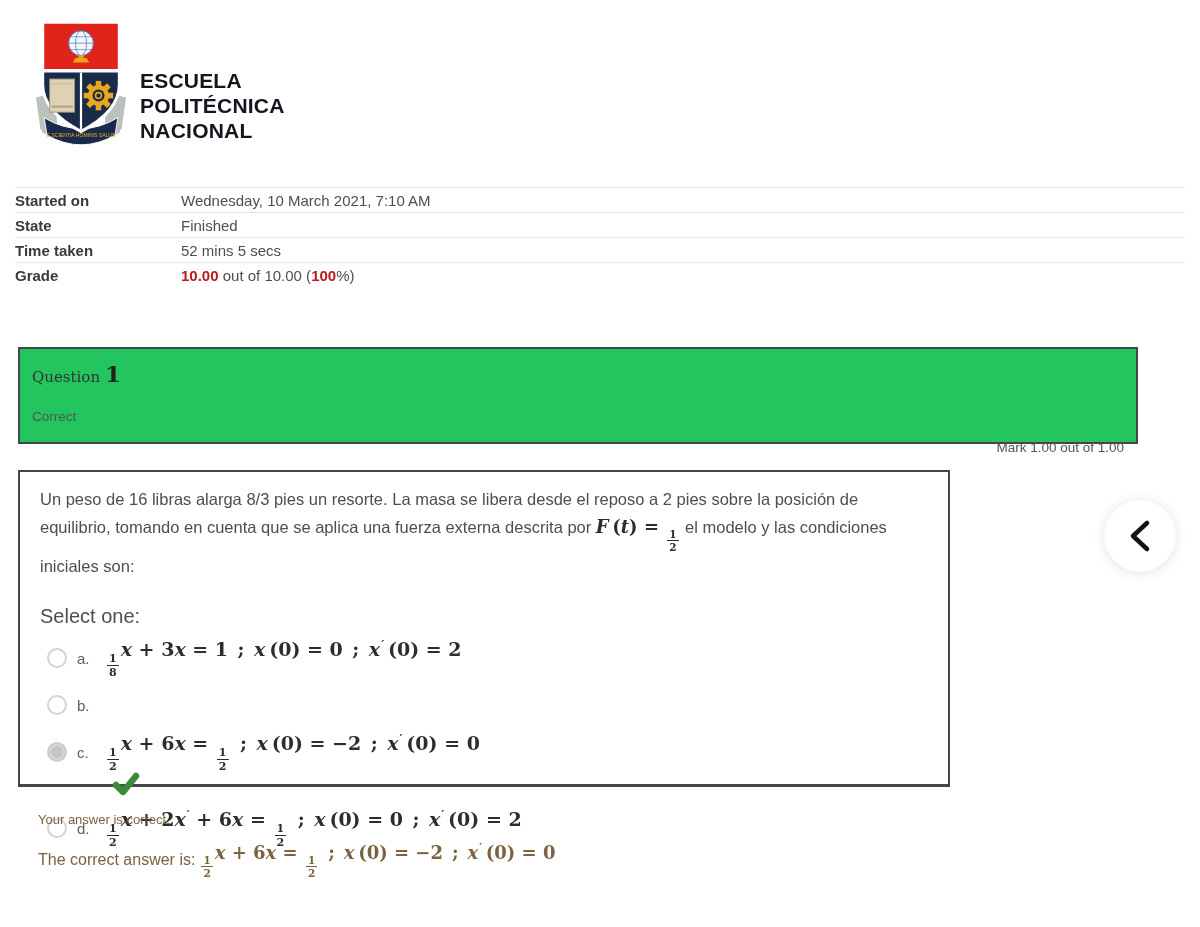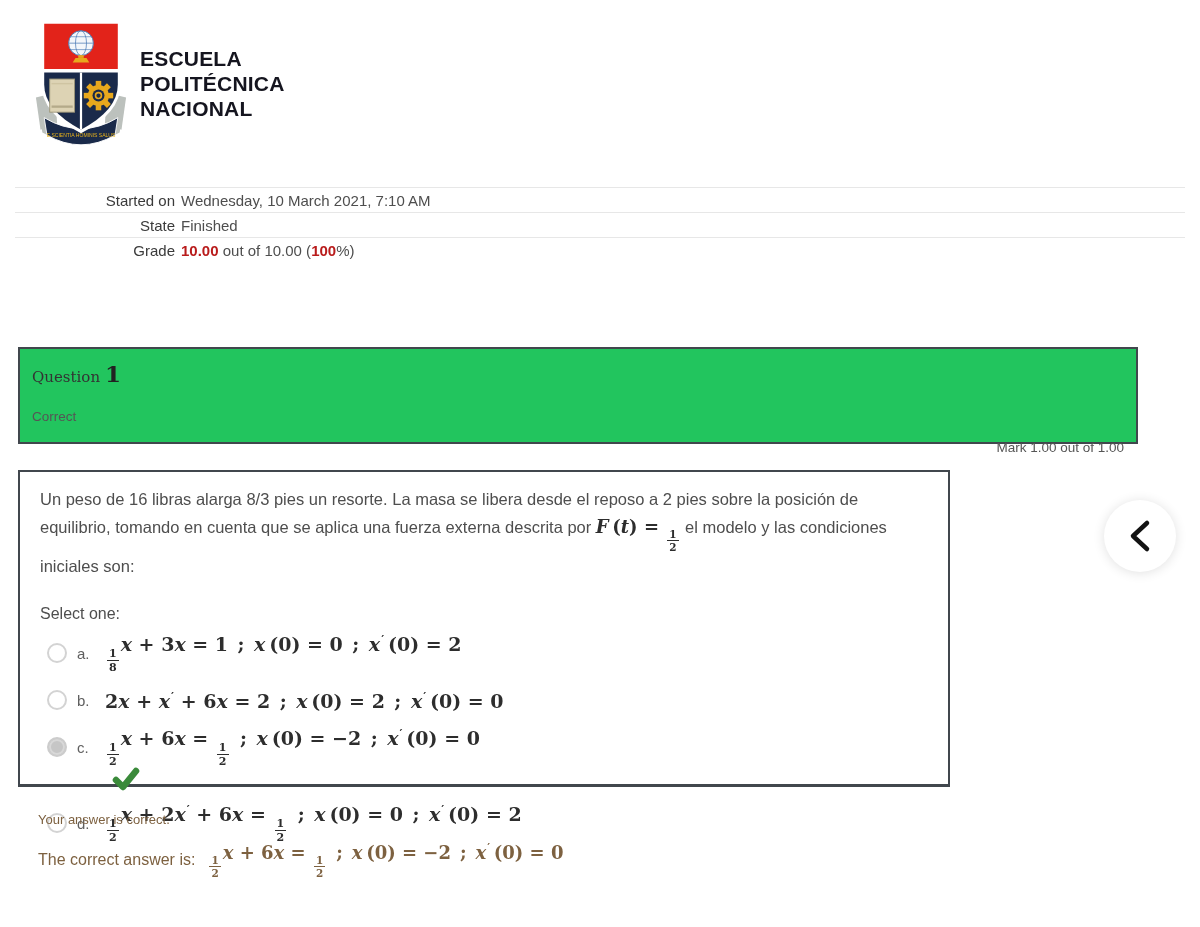--- a/index.html
+++ b/index.html
@@ -1,40 +1,40 @@
 <!DOCTYPE html>
 <html><head>
 <meta charset="utf-8">
 <style>
   html,body{margin:0;padding:0;}
   body{
     width:1200px;height:927px;background:#ffffff;position:relative;overflow:hidden;
     font-family:"Liberation Sans", sans-serif;color:#4e4e4e;
   }
   
-  .logo-wrap{position:absolute;top:18px;left:35px;display:flex;align-items:flex-start;gap:13px;}
+  .logo-wrap{position:absolute;top:18px;left:35px;display:flex;align-items:center;gap:13px;}
   .logo-title{margin-top:28px;font-weight:bold;font-size:21px;line-height:25px;color:#15151f;letter-spacing:.2px;}
   
   .summary{position:absolute;top:187px;left:15px;width:1170px;}
   .srow{display:flex;align-items:baseline;border-top:1px solid #e7e7e7;padding:4px 0 3px;}
-  .slabel{width:160px;text-align:right;font-weight:400;color:#3a3a3a;font-size:15px;flex:none;}
+  .slabel{width:160px;font-weight:700;color:#3a3a3a;font-size:15px;flex:none;}
   .svalue{margin-left:6px;color:#4e4e4e;font-size:15px;}
   .svalue b{color:#b91c1c;}
   
   .qinfo{position:absolute;top:347px;left:18px;width:1120px;height:97px;box-sizing:border-box;
     border:2px solid #41474d;background:#22c55e;padding:11px 12px;}
   .qword{font-family:"DejaVu Serif", serif;font-size:15px;color:#333;}
   .qnum{font-family:"DejaVu Serif", serif;font-size:23px;font-weight:700;margin-left:5px;color:#222;}
   .qstatus{font-size:13.5px;color:#555;margin-top:22px;}
   .qmark{font-size:13.5px;color:#555;margin-top:16px;text-align:right;}
   
   .qbody{position:absolute;top:470px;left:18px;width:932px;height:317px;box-sizing:border-box;
     border:2px solid #41474d;border-bottom-width:3px;background:#fff;padding:15px 20px;}
   .qtext{margin:0;font-size:16.5px;line-height:1.55;color:#4e4e4e;max-width:1080px;}
-  .select-label{margin:26px 0 9px;font-size:16px;color:#4e4e4e;}
+  .select-label{margin:26px 0 9px;font-size:20px;color:#4e4e4e;}
   .opt{display:flex;align-items:center;gap:10px;margin:0 0 11px 7px;min-height:30px;}
   .okey{color:#5f5f5f;font-size:15px;width:18px;flex:none;}
   .radio{width:16px;height:16px;border-radius:50%;border:2px solid #d3d3d3;background:#fff;display:inline-block;flex:none;box-sizing:content-box;}
   .radio.selected{background:#c6c6c6;border-color:#cccccc;box-shadow:inset 0 0 0 2px #d8d8d8;}
   .check{margin:-4px 0 10px 72px;height:26px;}
   
   .math{font-family:"DejaVu Serif", serif;font-weight:700;font-size:19px;color:#2d2d2d;white-space:nowrap;}
   .qtext .math{font-size:18px;}
   .math i{font-style:italic;}
   .frac{display:inline-flex;flex-direction:column;align-items:center;vertical-align:-0.5em;
@@ -42,21 +42,21 @@
   .frac .num{padding:0 2px;border-bottom:1.5px solid currentColor;}
   .frac .den{padding:0 2px;}
   sup.prime{font-size:0.6em;vertical-align:0.7em;margin-left:1px;}
   
   .nav-circle{position:absolute;left:1104px;top:500px;width:72px;height:72px;border-radius:50%;
     background:#fff;border:none;box-shadow:0 1px 12px rgba(0,0,0,.12);display:flex;align-items:center;
     justify-content:center;cursor:pointer;z-index:3;padding:0;}
   
   .feedback{position:absolute;top:812px;left:38px;color:#7d6140;}
   .fb-line{font-size:13px;margin-bottom:14px;}
-  .fb-line2{font-size:16px;display:flex;align-items:center;gap:12px;}
+  .fb-line2{font-size:16px;display:flex;align-items:center;gap:4px;}
   .fb-math{color:inherit;font-size:18px;}
 </style>
 </head>
 <body>
 
 <div class="logo-wrap">
   <svg viewBox="0 0 100 158" width="92" height="146" aria-hidden="true">
 
     <polygon points="1,86 22,81 24,114 6,121" fill="#bcc1bd"></polygon>
     <polygon points="99,86 78,81 76,114 94,121" fill="#bcc1bd"></polygon>
@@ -109,20 +109,24 @@
 <div class="summary">
   <div class="srow">
     <div class="slabel">Started on</div>
     <div class="svalue">Wednesday, 10 March 2021, 7:10 AM</div>
   </div>
   <div class="srow">
     <div class="slabel">State</div>
     <div class="svalue">Finished</div>
   </div>
   <div class="srow">
+    <div class="slabel">Time taken</div>
+    <div class="svalue">52 mins 5 secs</div>
+  </div>
+  <div class="srow">
     <div class="slabel">Grade</div>
     <div class="svalue"><b>10.00</b><span> out of 10.00 (</span><b>100</b><span>%)</span></div>
   </div>
 </div>
 
 <div class="qinfo">
   <div>
     <span class="qword">Question</span><span class="qnum">1</span>
   </div>
   <div class="qstatus">Correct</div>
@@ -143,21 +147,20 @@
       <span class="radio"></span>
       <span class="okey">a.</span>
       <span class="math"><span class="frac">
             <span class="num">1</span>
             <span class="den">8</span>
           </span><i>x</i> + 3<i>x</i> = 1 ; <i>x</i> (0) = 0 ; <i>x</i><sup class="prime">′</sup> (0) = 2</span>
     </div>
     <div class="opt">
       <span class="radio"></span>
       <span class="okey">b.</span>
-      <span class="math">2<i>x</i> + <i>x</i><sup class="prime">′</sup> + 6<i>x</i> = 2 ; <i>x</i> (0) = 2 ; <i>x</i><sup class="prime">′</sup> (0) = 0</span>
     </div>
     <div class="opt" style="margin-bottom:2px;">
       <span class="radio selected"></span>
       <span class="okey">c.</span>
       <span class="math"><span class="frac">
             <span class="num">1</span>
             <span class="den">2</span>
           </span><i>x</i> + 6<i>x</i> = <span class="frac">
             <span class="num">1</span>
             <span class="den">2</span>

